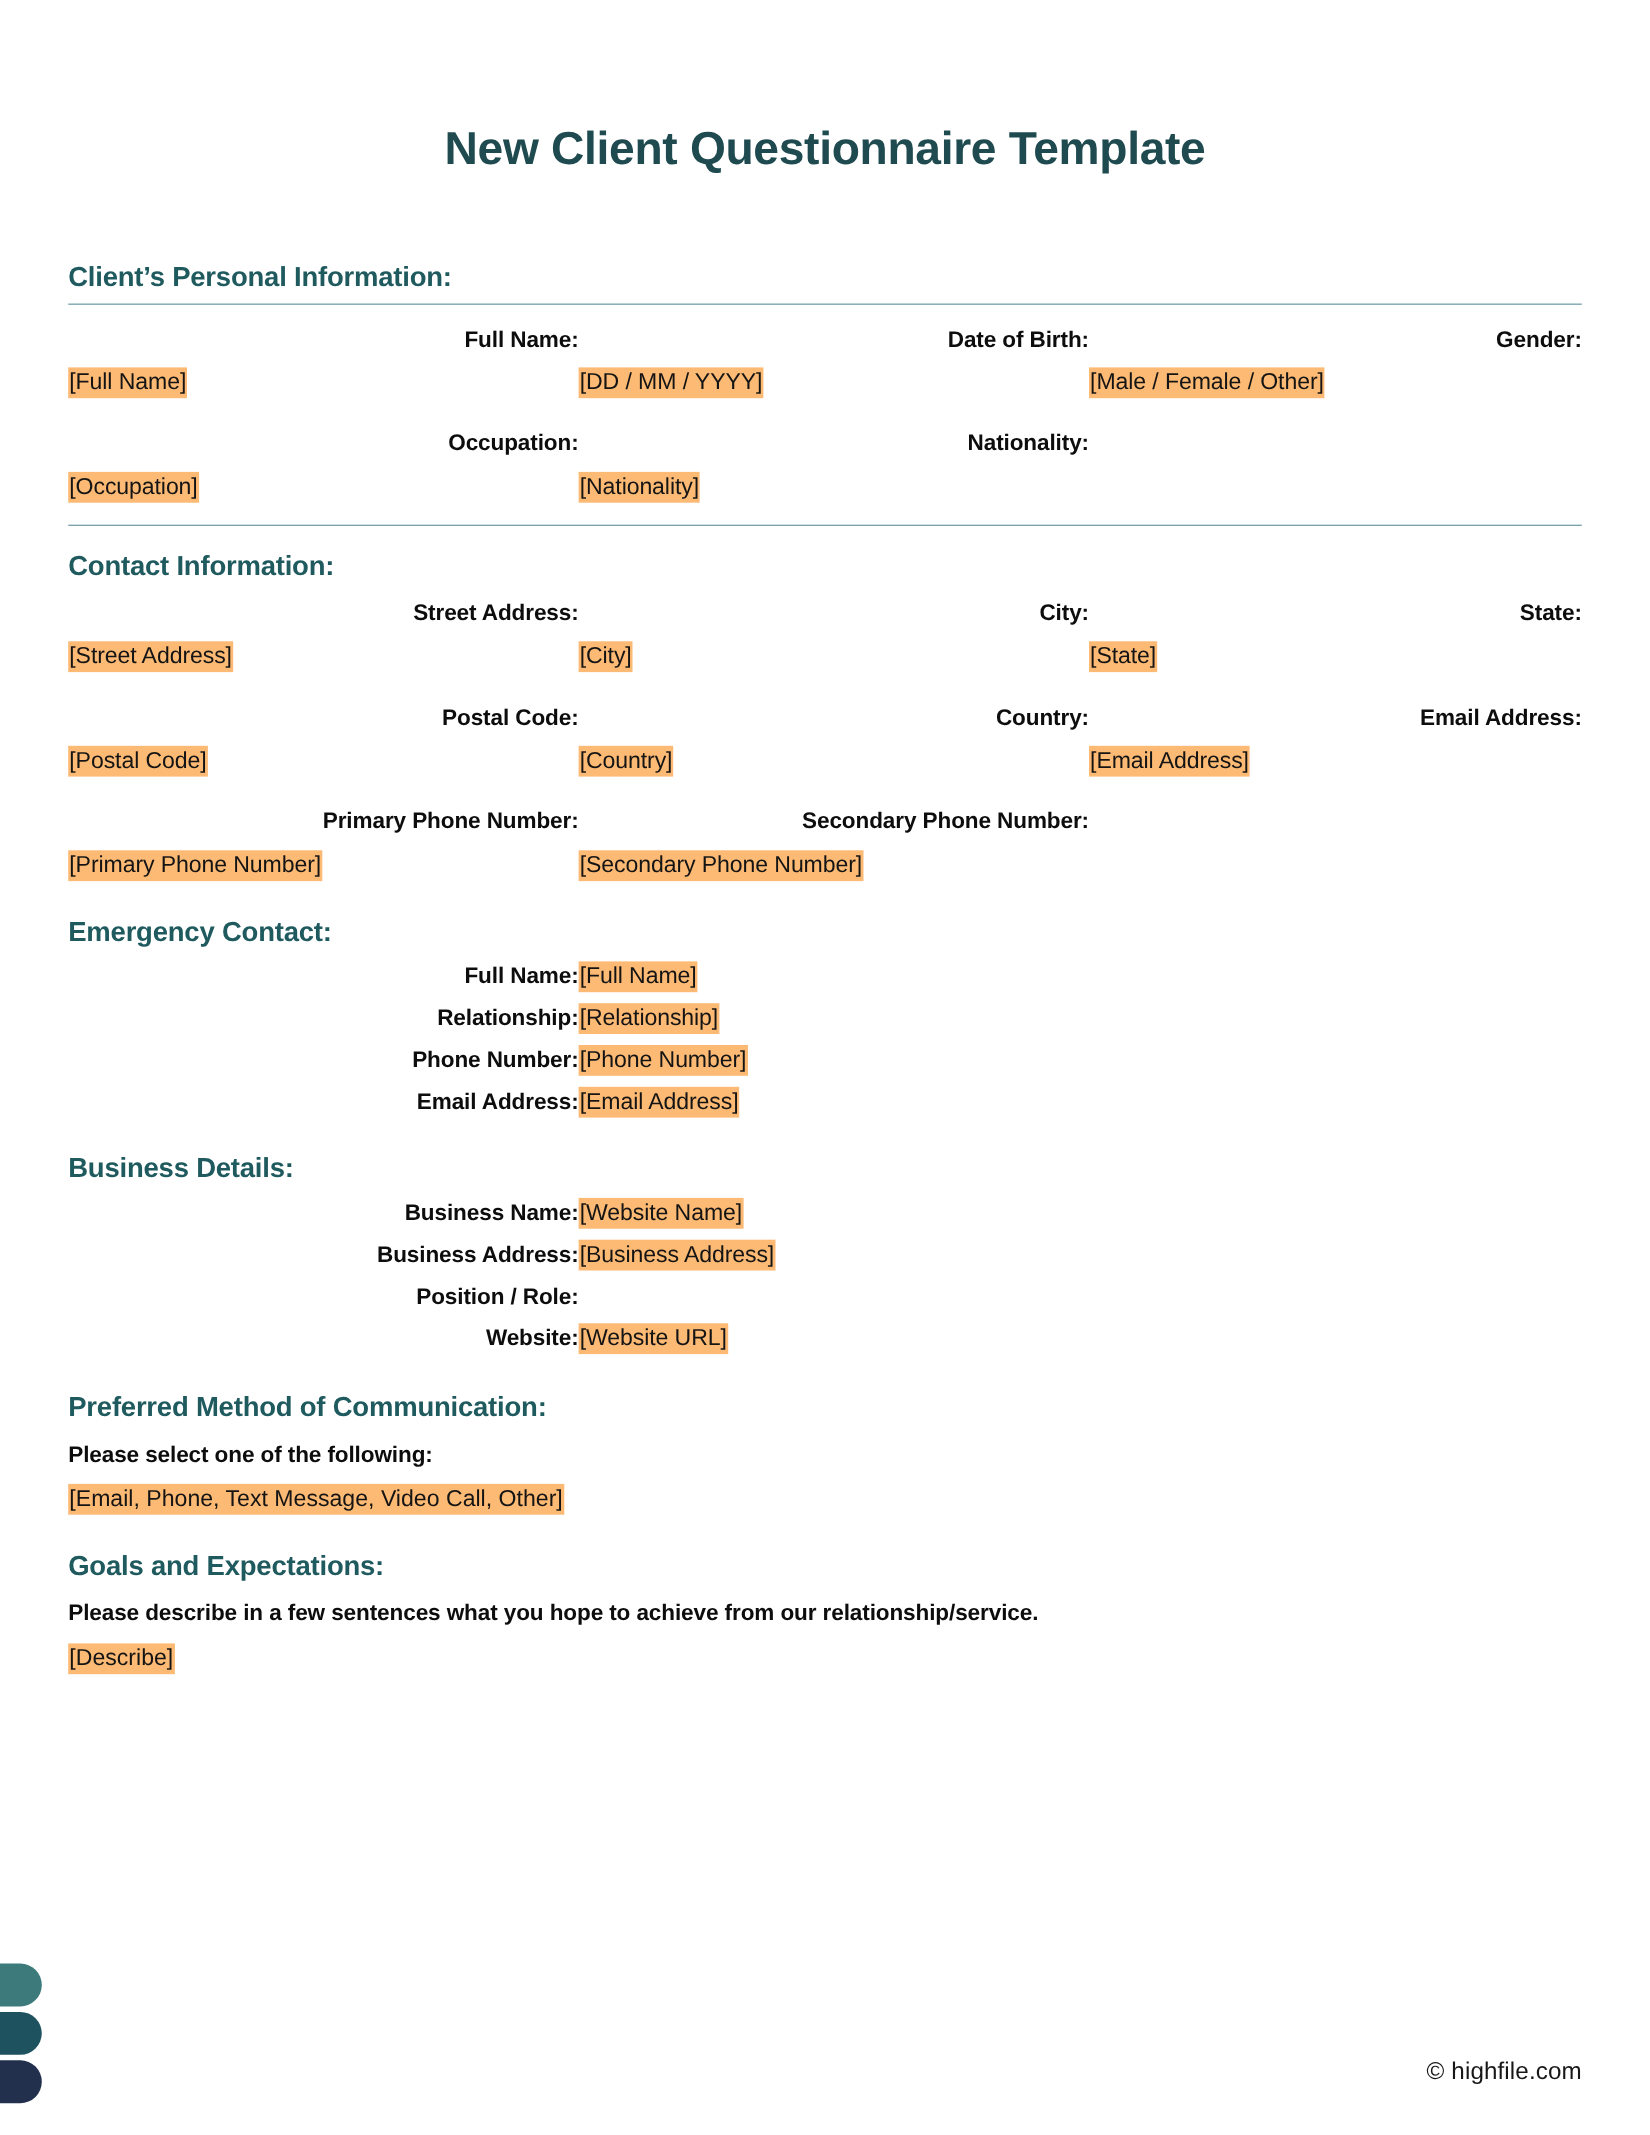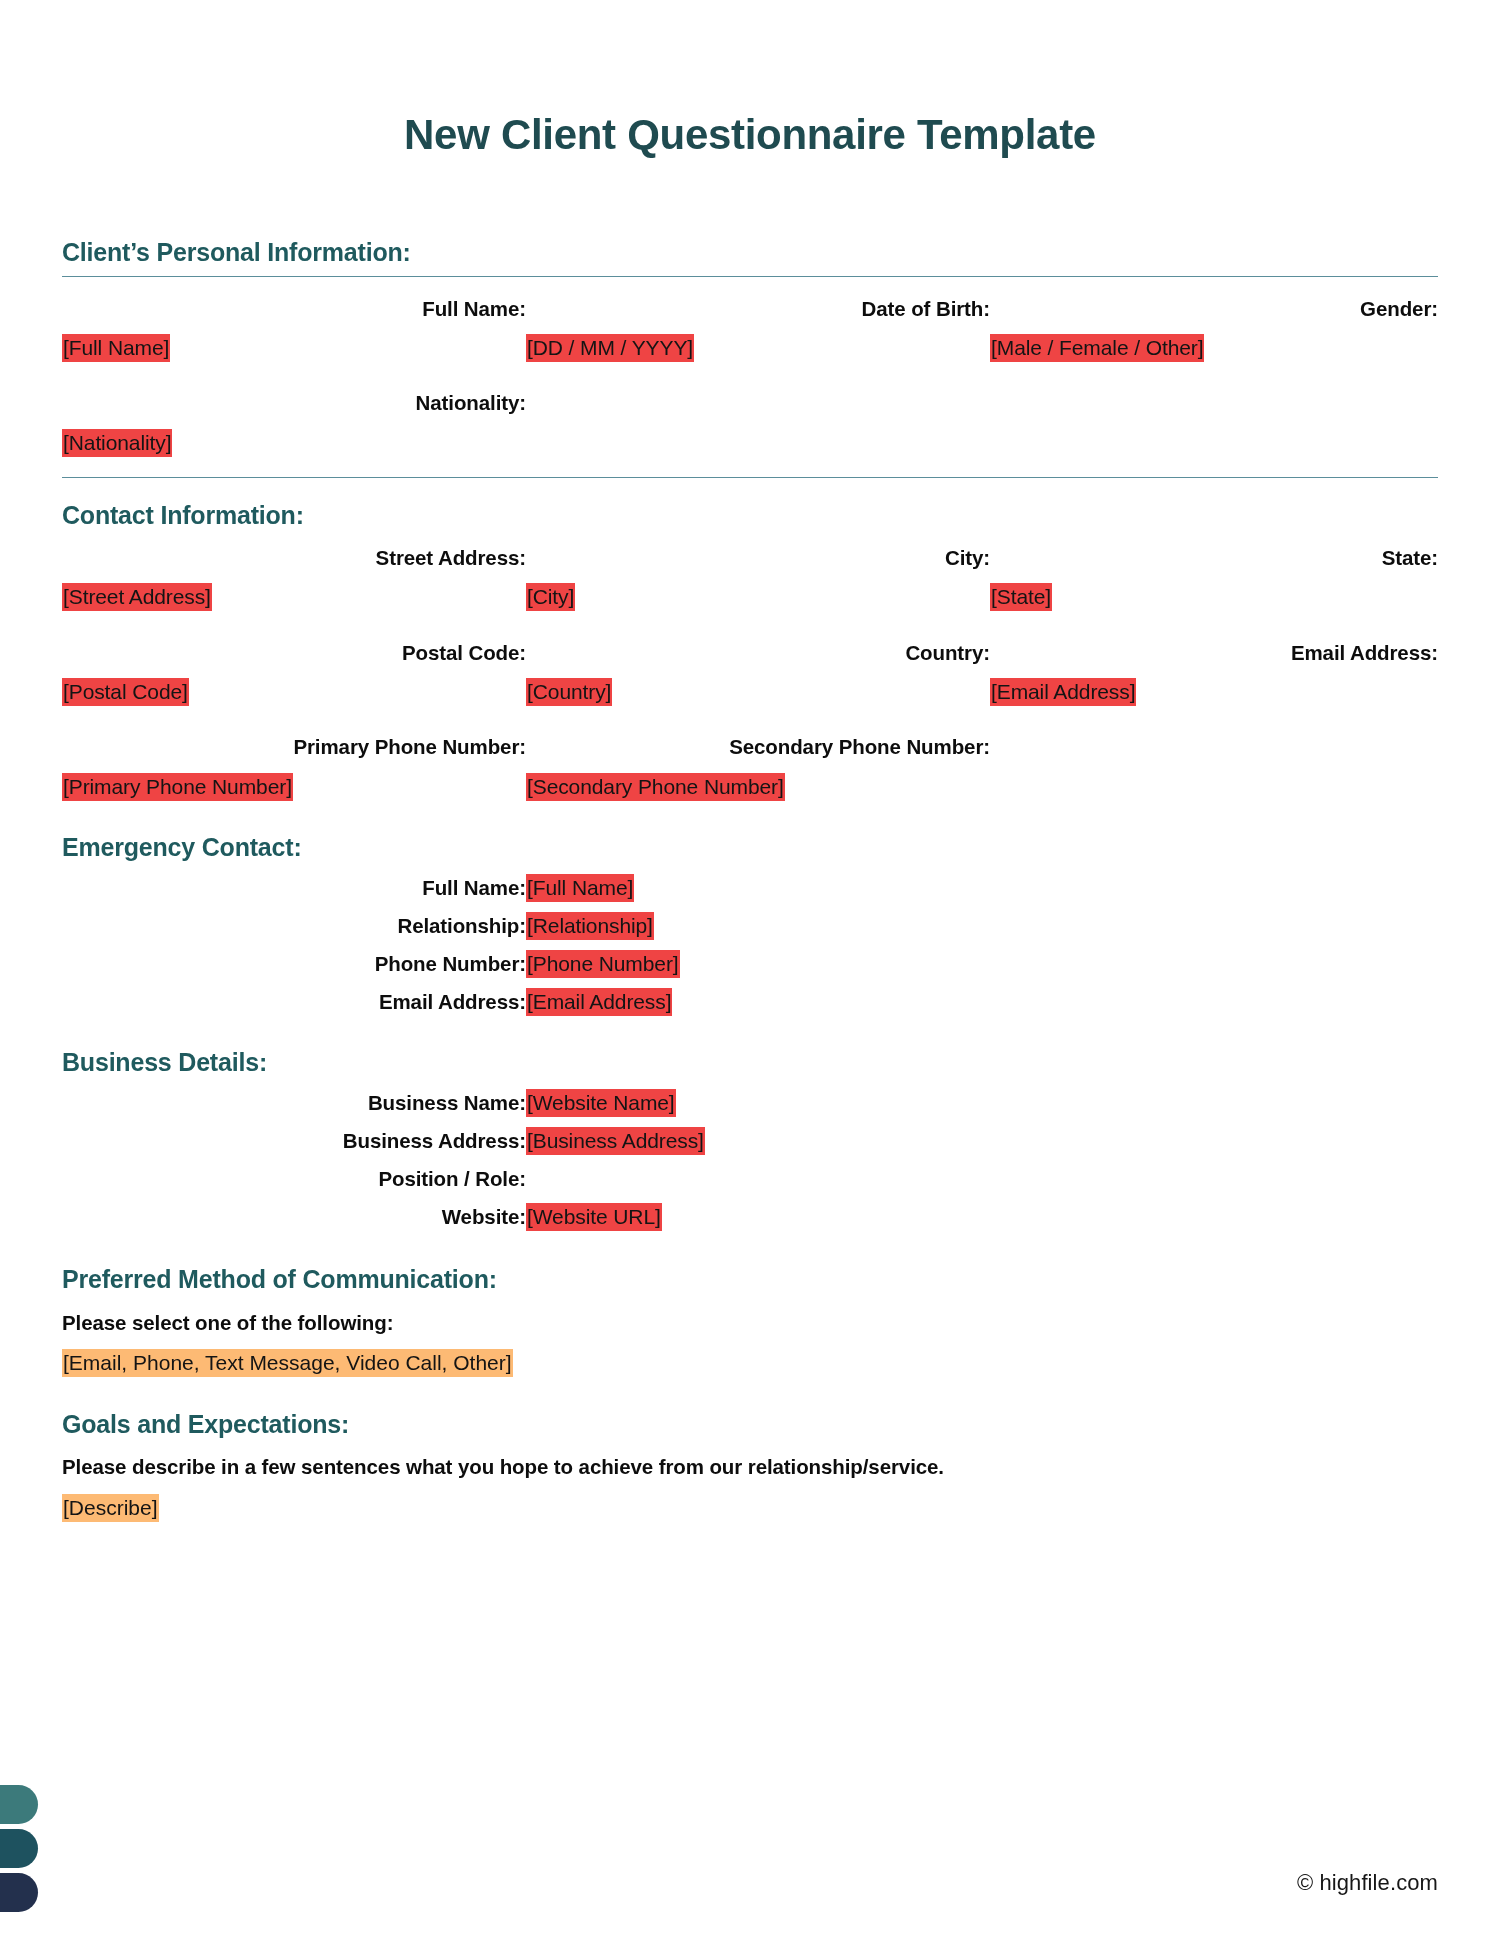--- a/index.html
+++ b/index.html
@@ -81,21 +81,21 @@
   }
   .val {
     font-size: 21px;
     font-weight: normal;
     color: #141414;
     line-height: 1.15;
     letter-spacing: -0.1px;
     white-space: nowrap;
   }
   .val > span {
-    background: #ef4444;
+    background: #fdba74;
     padding: 2px 1px 3px 1px;
   }
 
   
   .gap-lbl-val { height: 16px; }
   .gap-row     { height: 31px; }
 
   
   .listrow {
     display: grid;
@@ -182,20 +182,25 @@
           <div class="lbl">Gender:</div>
           <div class="gap-lbl-val"></div>
           <div class="val"><span>[Male / Female / Other]</span></div>
         </div>
       </div>
 
       <div class="gap-row"></div>
 
       <div class="grid3">
         <div class="cell">
+          <div class="lbl">Occupation:</div>
+          <div class="gap-lbl-val"></div>
+          <div class="val"><span>[Occupation]</span></div>
+        </div>
+        <div class="cell">
           <div class="lbl">Nationality:</div>
           <div class="gap-lbl-val"></div>
           <div class="val"><span>[Nationality]</span></div>
         </div>
         <div class="cell"></div>
       </div>
 
       <hr class="rule" style="margin-top:22px">
     </div>
 

